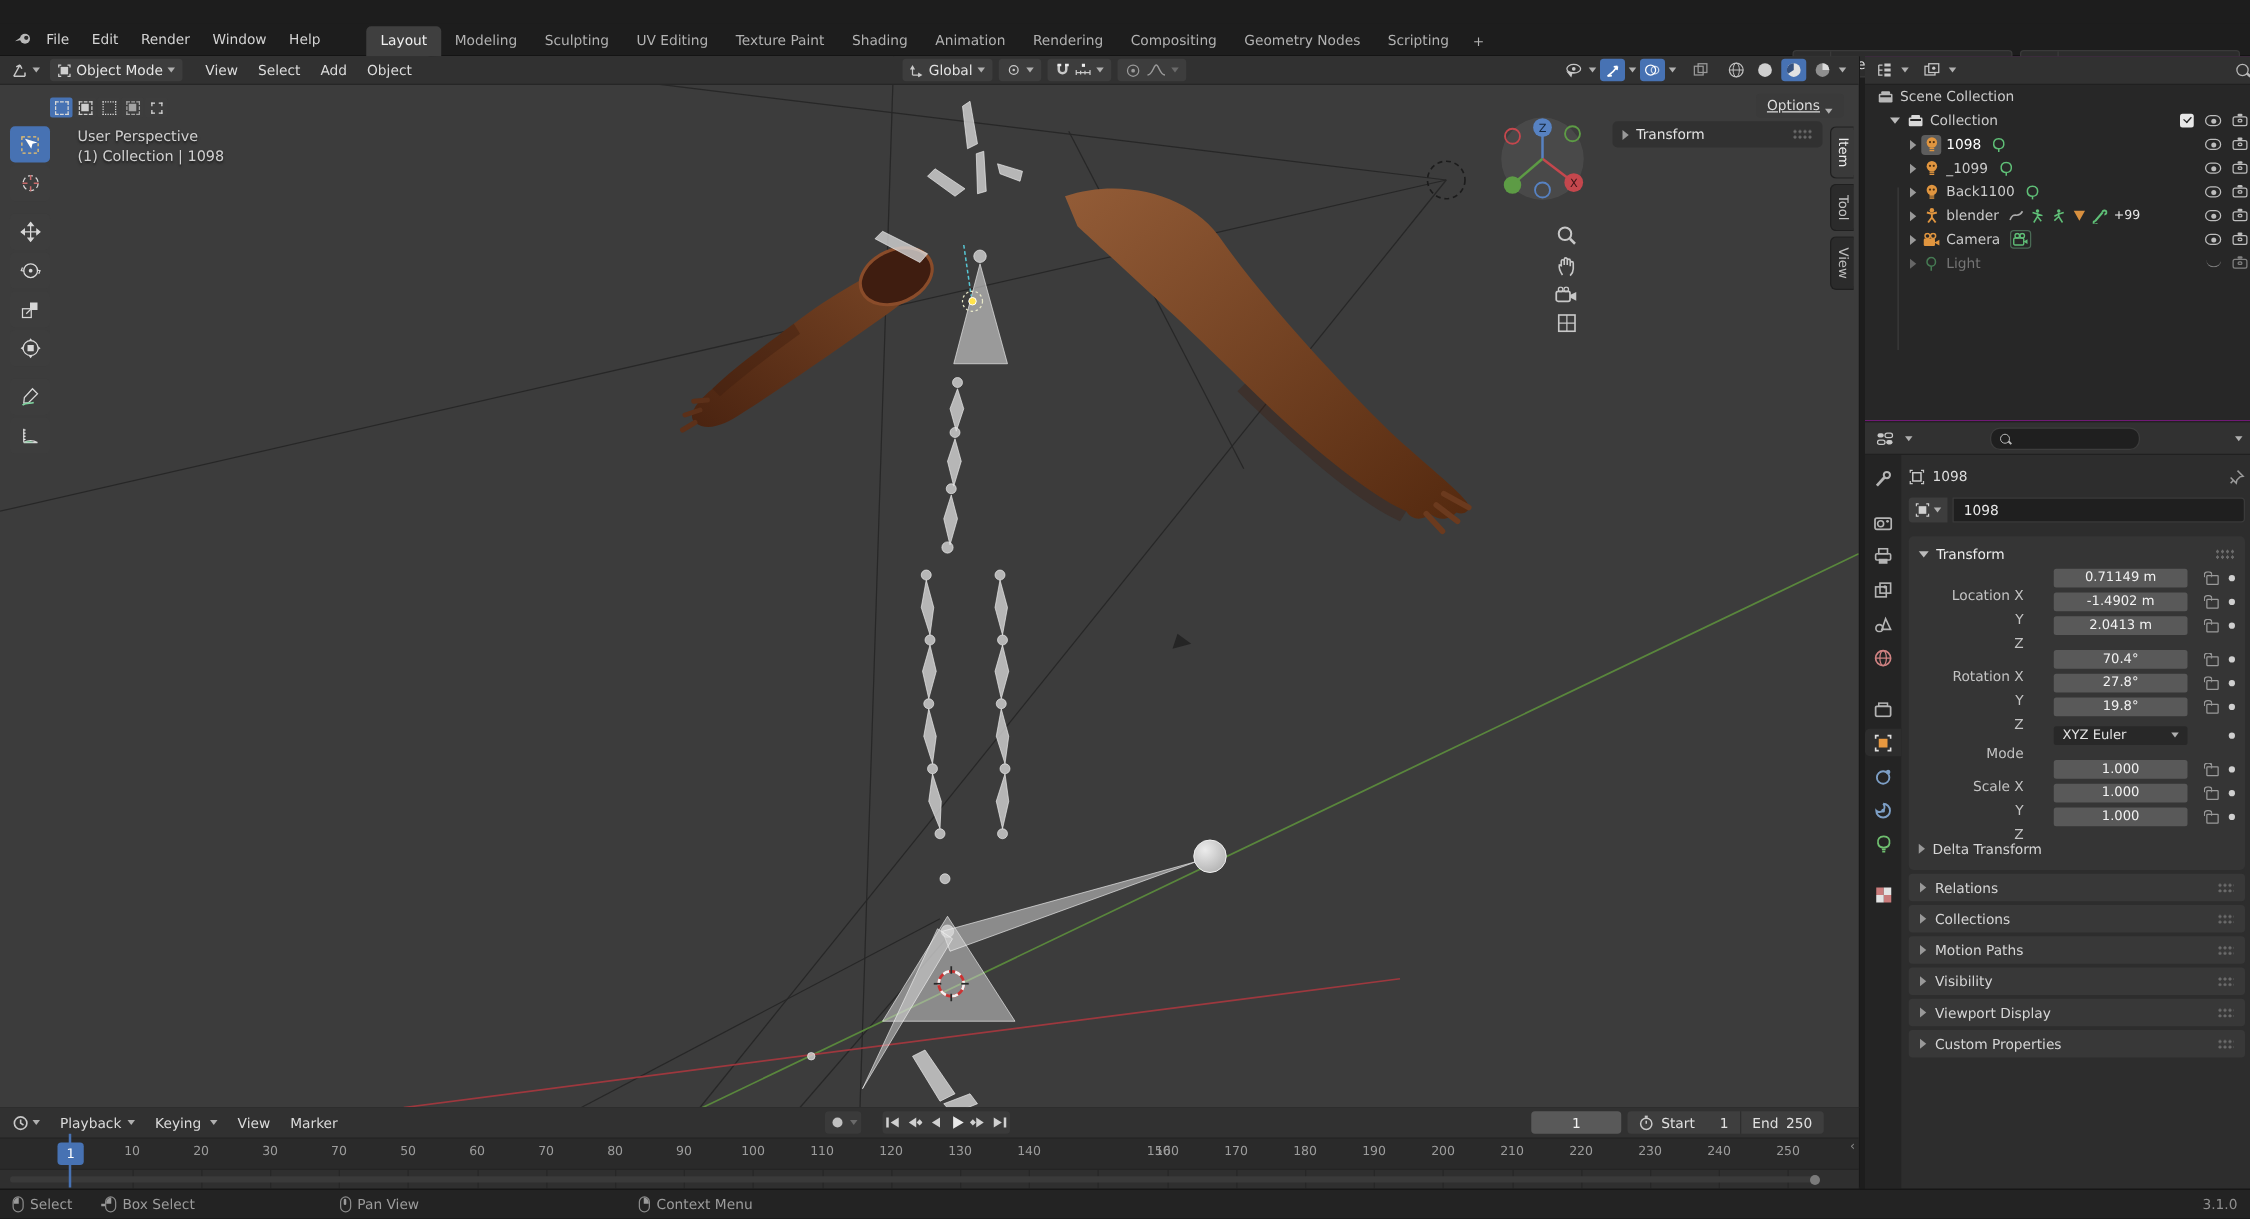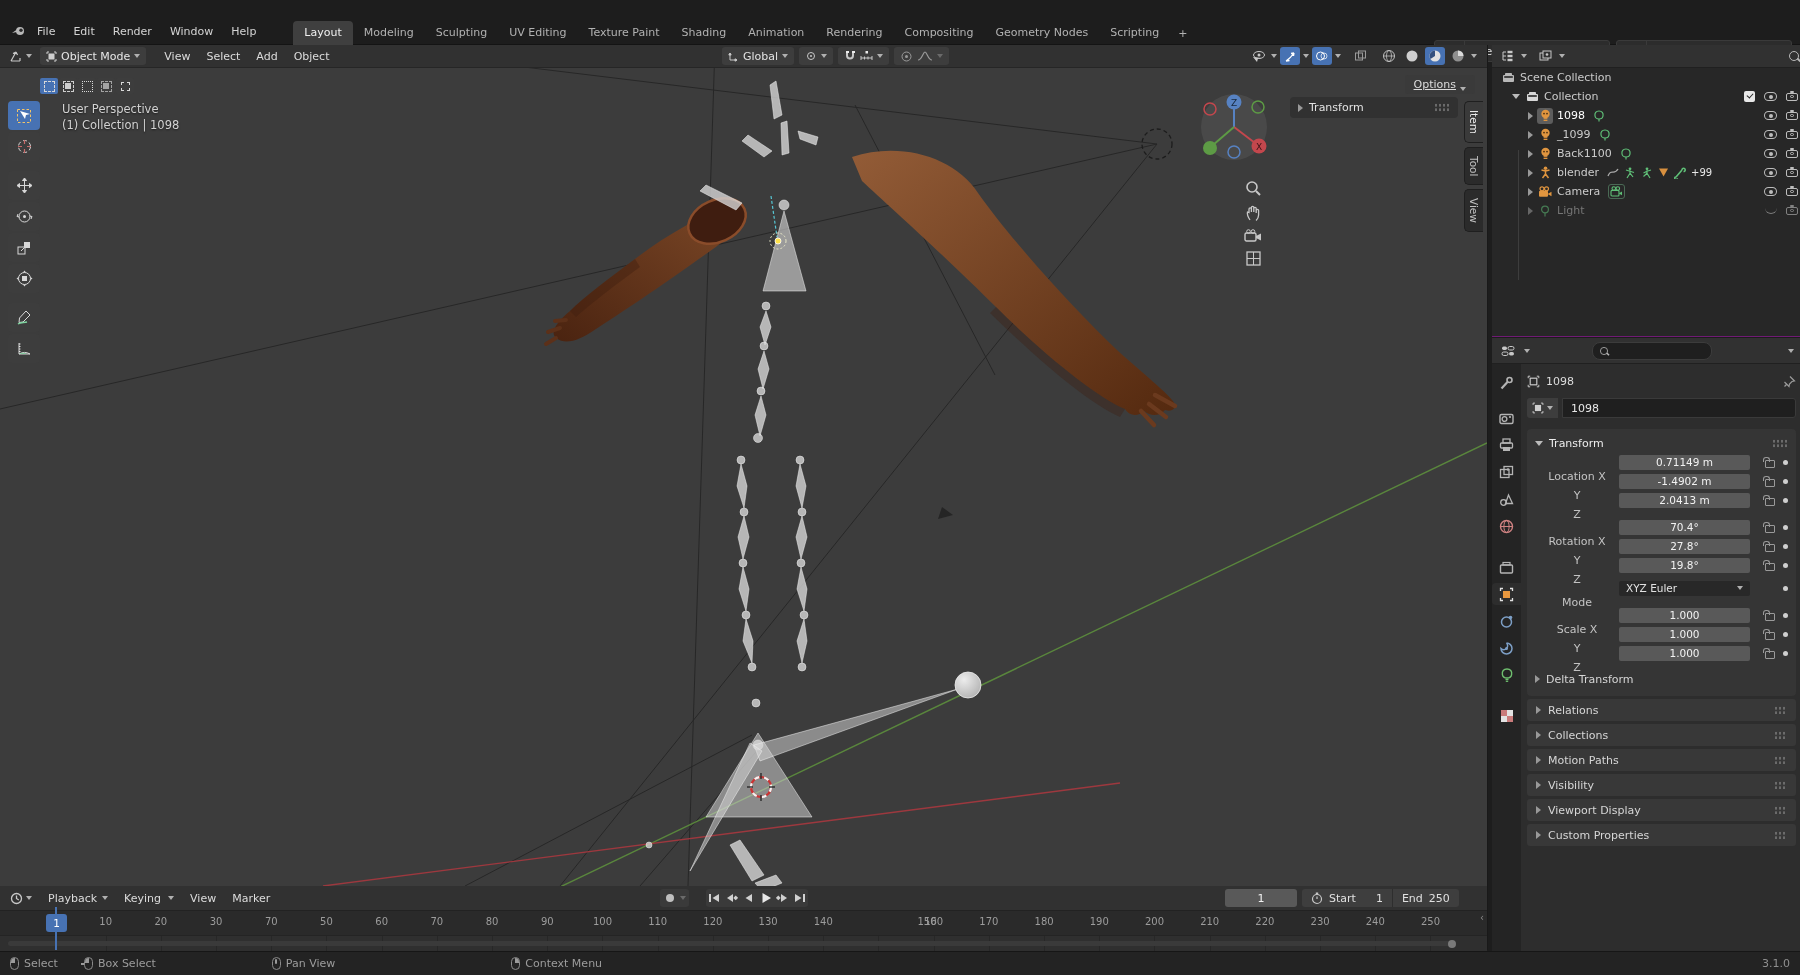--- a/index.html
+++ b/index.html
@@ -108,21 +108,21 @@
   .breadcrumb{display:flex;align-items:center;gap:6px;height:18px;color:#dddddd;}
   .pin{margin-left:auto;}
   .namerow{display:flex;gap:4px;margin-top:8px;height:20px;}
   .namerow .icdrop{display:flex;align-items:center;gap:3px;background:#3d3d3d;border-radius:3px 0 0 3px;padding:0 5px;}
   .namerow input{flex:1;background:#1f1f1f;border:1px solid #3a3a3a;border-radius:0 3px 3px 0;color:#e8e8e8;
                  font-family:inherit;font-size:11px;padding:0 8px;outline:none;}
   .tpanel{margin-top:11px;background:#353535;border-radius:4px;padding:5px 8px 8px 8px;}
   .tpanel-h{display:flex;align-items:center;gap:6px;height:18px;color:#ececec;}
   .tpanel-h .grip{margin-left:auto;}
   .trow{display:flex;align-items:center;height:18px;margin-top:1px;}
-  .trow .tl{width:84px;text-align:center;color:#c3c3c3;padding-right:0;flex:none;margin-top:28px;}
+  .trow .tl{width:84px;text-align:right;color:#c3c3c3;padding-right:24px;flex:none;margin-top:28px;}
   .trow .tv{flex:1;height:15px;background:#595959;border-radius:2px;color:#f2f2f2;display:flex;align-items:center;justify-content:center;font-size:10.5px;}
   .trow .tv.drop{background:#282828;justify-content:flex-start;padding:0 7px;box-sizing:border-box;color:#e2e2e2;}
   .trow .tv.drop .chv{margin-left:auto;}
   .trow .side{width:38px;display:flex;align-items:center;justify-content:flex-end;gap:8px;flex:none;}
   .tgroup-gap{height:8px;}
   .deltarow{display:flex;align-items:center;gap:6px;height:18px;margin-top:8px;color:#d6d6d6;}
   .cpanel{margin-top:3px;background:#383838;border-radius:3px;height:22px;display:flex;align-items:center;gap:7px;padding:0 9px;color:#d6d6d6;}
   .cpanel .grip{margin-left:auto;width:13px;height:8px;}
   
   .timeline{position:absolute;left:0;top:886px;width:1487px;height:64px;background:#2b2b2b;border-right:1px solid #191919;}

